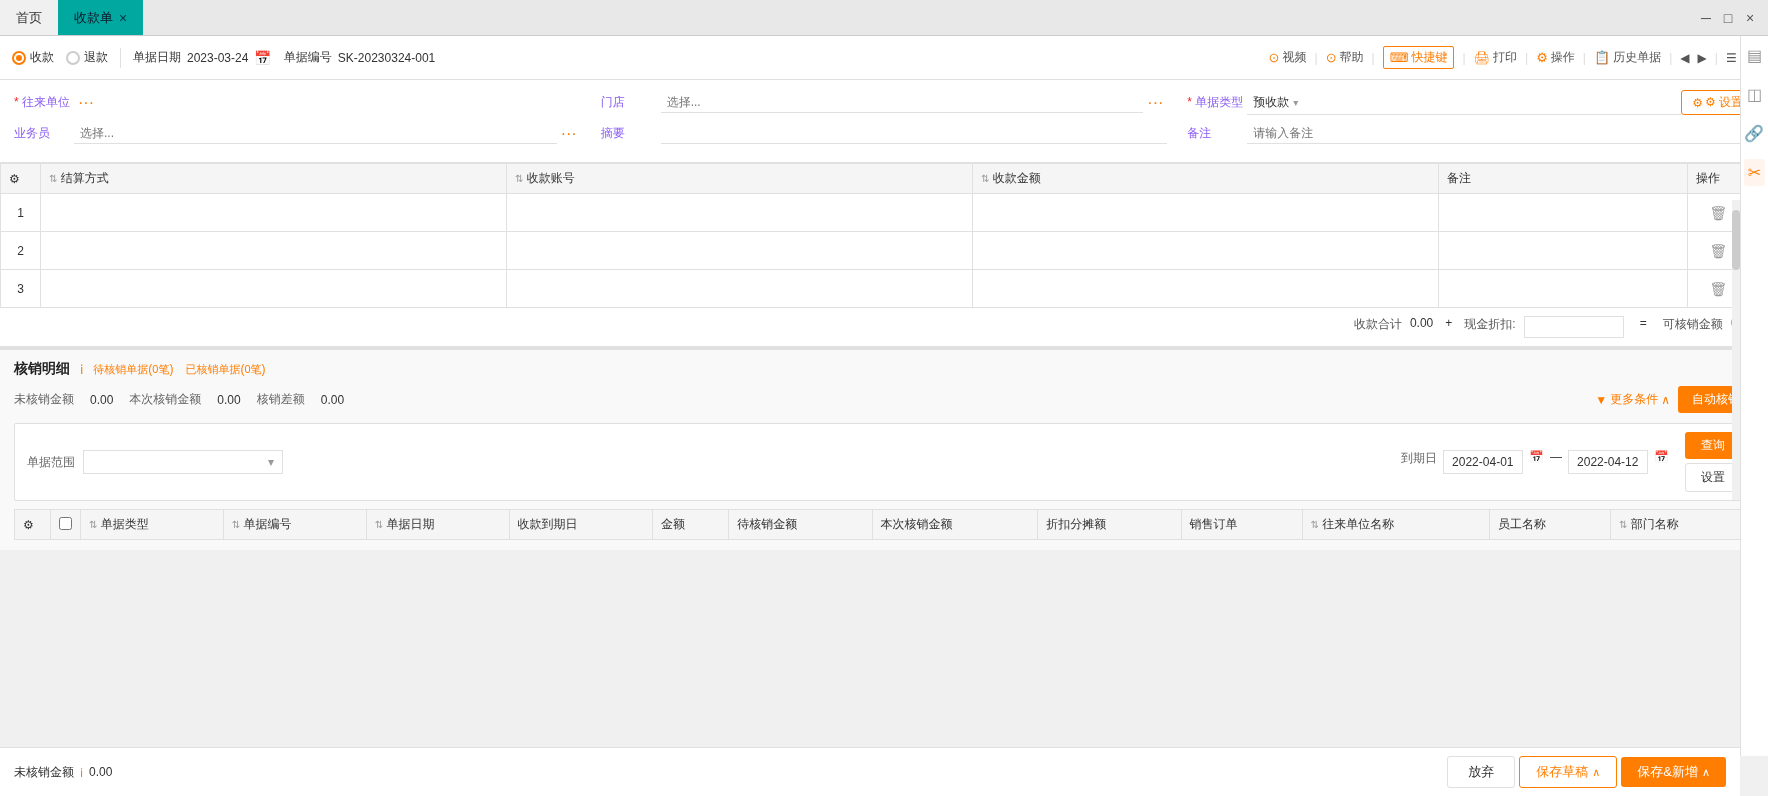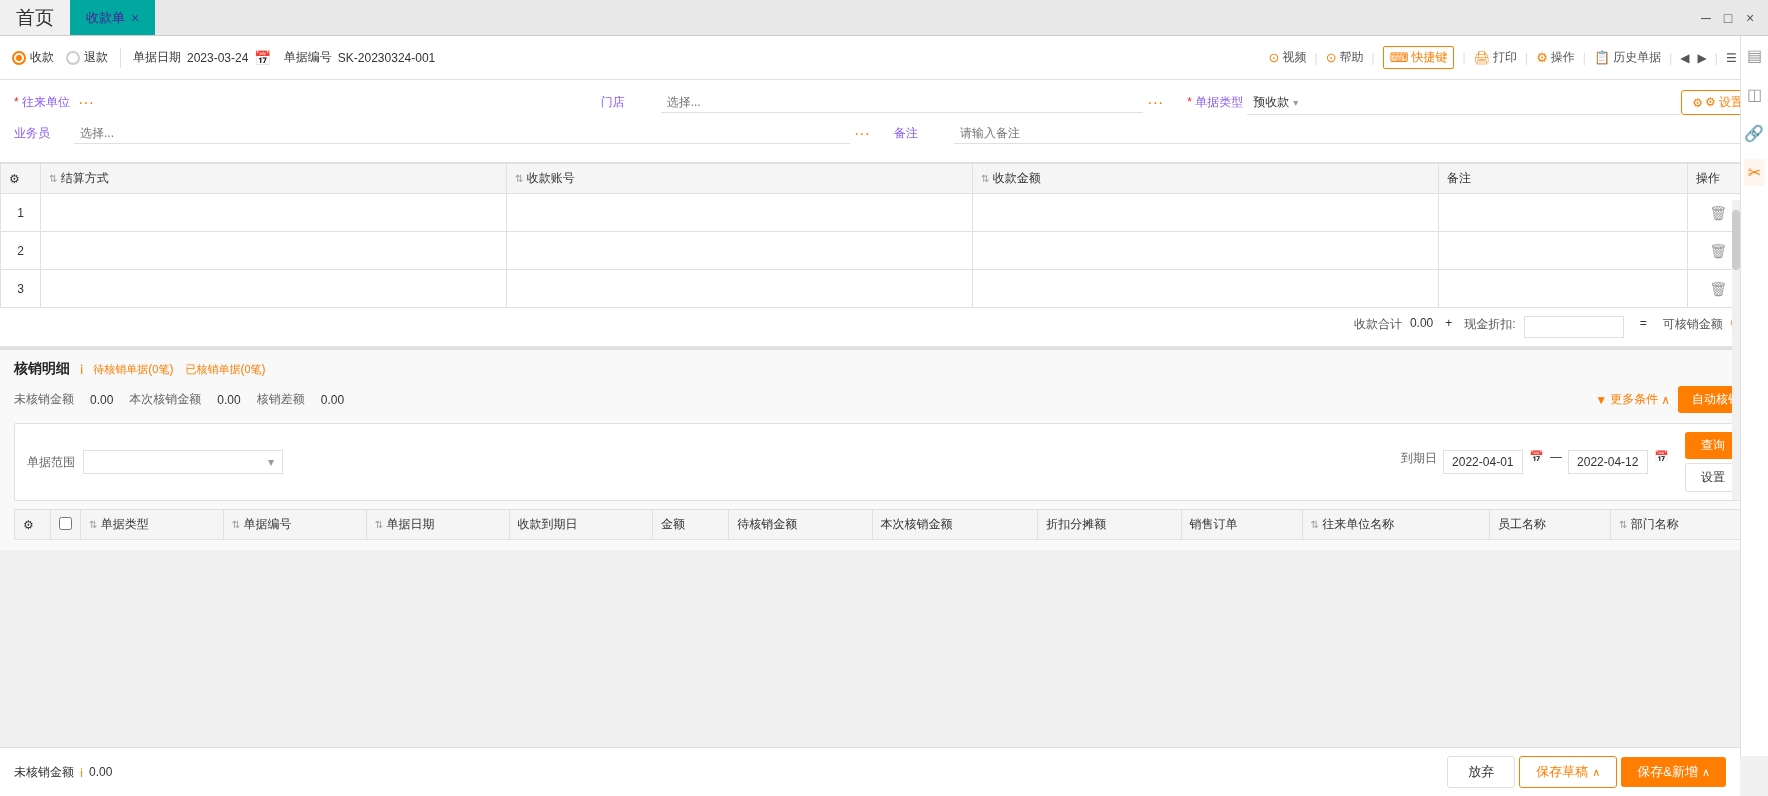--- a/index.html
+++ b/index.html
@@ -1,21 +1,21 @@
 <!DOCTYPE html>
 <html><head>
   <meta charset="utf-8">
   <style>
     * { box-sizing: border-box; margin: 0; padding: 0; }
     body { font-family: 'Microsoft YaHei', Arial, sans-serif; font-size: 12px; background: #f0f0f0; color: #333; overflow: hidden; height: 796px; }
 
     
     .tab-bar { display: flex; align-items: center; background: #e8e8e8; height: 36px; border-bottom: 1px solid #ccc; }
-    .tab-home { background: #f0f0f0; padding: 0 16px; height: 100%; display: flex; align-items: center; color: #333; font-size: 19px; cursor: pointer; }
-    .tab-active { background: #00a8a0; padding: 0 16px; height: 100%; display: flex; align-items: center; color: #4c1d95; font-size: 13px; cursor: pointer; gap: 6px; }
+    .tab-home { background: #f0f0f0; padding: 0 16px; height: 100%; display: flex; align-items: center; color: #333; font-size: 13px; cursor: pointer; }
+    .tab-active { background: #00a8a0; padding: 0 16px; height: 100%; display: flex; align-items: center; color: #0f172a; font-size: 13px; cursor: pointer; gap: 6px; }
     .tab-close { font-size: 14px; cursor: pointer; opacity: 0.8; }
     .window-controls { margin-left: auto; display: flex; align-items: center; gap: 2px; padding-right: 8px; }
     .win-btn { width: 20px; height: 20px; display: flex; align-items: center; justify-content: center; cursor: pointer; font-size: 14px; color: #555; }
 
     
     .toolbar { background: #fff; padding: 8px 12px; display: flex; align-items: center; gap: 12px; border-bottom: 1px solid #e0e0e0; height: 44px; }
     .radio-group { display: flex; align-items: center; gap: 12px; }
     .radio-item { display: flex; align-items: center; gap: 4px; cursor: pointer; }
     .radio-dot { width: 14px; height: 14px; border-radius: 50%; border: 2px solid #ccc; display: flex; align-items: center; justify-content: center; }
     .radio-dot.active { border-color: #ff7d00; }
@@ -208,20 +208,24 @@
       </div>
     </div>
   </div>
   <div class="form-row">
     <div class="form-field" style="flex:2;">
       <span class="form-label">业务员</span>
       <input class="form-input" type="text" style="width: 220px;" placeholder="选择...">
       <span class="form-dots">···</span>
     </div>
     <div class="form-field" style="flex:2; margin-left:20px;">
+      <span class="form-label">摘要</span>
+      <input class="form-input" type="text" style="width: 300px;">
+    </div>
+    <div class="form-field" style="flex:2; margin-left:20px;">
       <span class="form-label">备注</span>
       <input class="form-input" type="text" style="width: 260px;" placeholder="请输入备注">
     </div>
   </div>
 </div>
 
 <div class="table-section">
   <table class="data-table">
     <thead>
       <tr>

